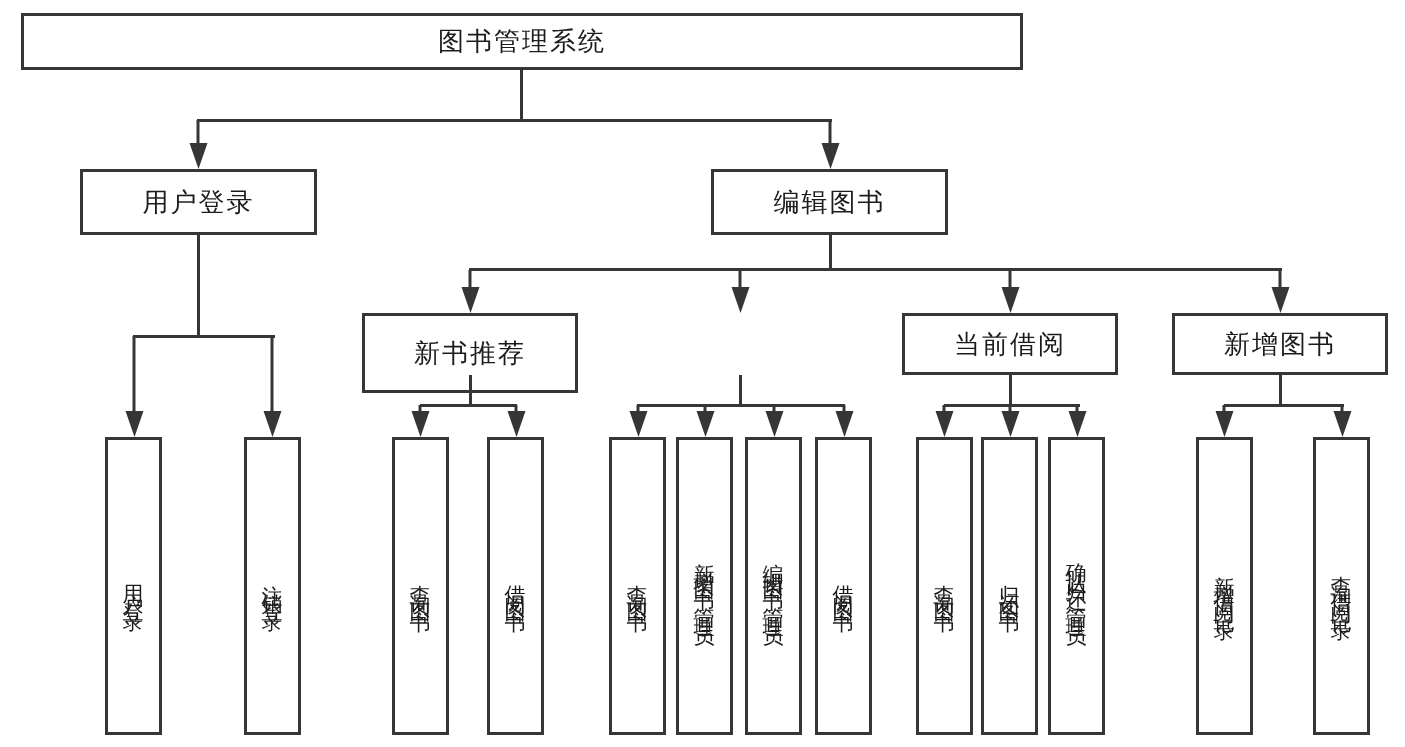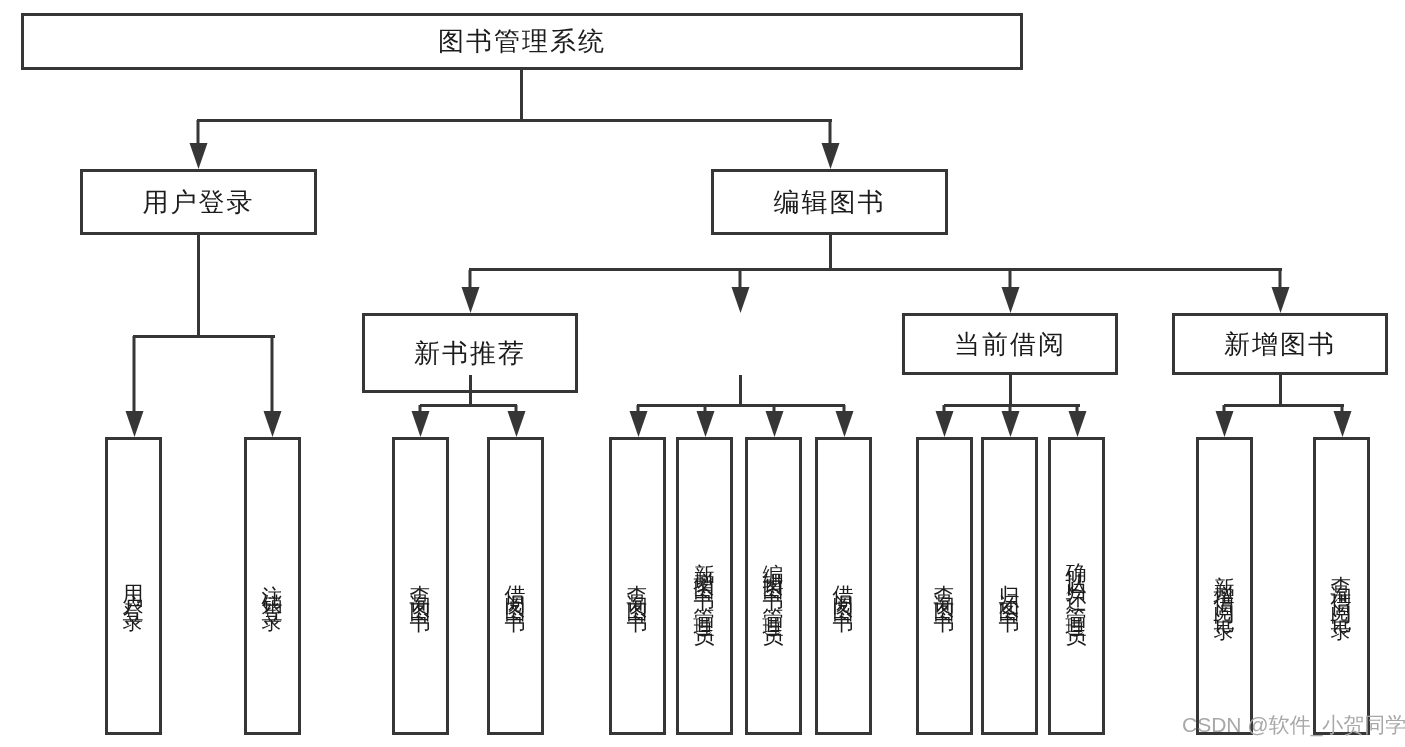--- a/index.html
+++ b/index.html
@@ -113,15 +113,14 @@
   <div class="arrow" style="left:638px;top:405px;height:6px"></div>
   <div class="arrow" style="left:705px;top:405px;height:6px"></div>
   <div class="arrow" style="left:774px;top:405px;height:6px"></div>
   <div class="arrow" style="left:844px;top:405px;height:6px"></div>
   <div class="arrow" style="left:944px;top:405px;height:6px"></div>
   <div class="arrow" style="left:1010px;top:405px;height:6px"></div>
   <div class="arrow" style="left:1077px;top:405px;height:6px"></div>
   <div class="arrow" style="left:1224px;top:405px;height:6px"></div>
   <div class="arrow" style="left:1342px;top:405px;height:6px"></div>
 
-  <div class="watermark">CSDN @软件_小贺同学</div>
 
 </div>
 
 </body></html>

